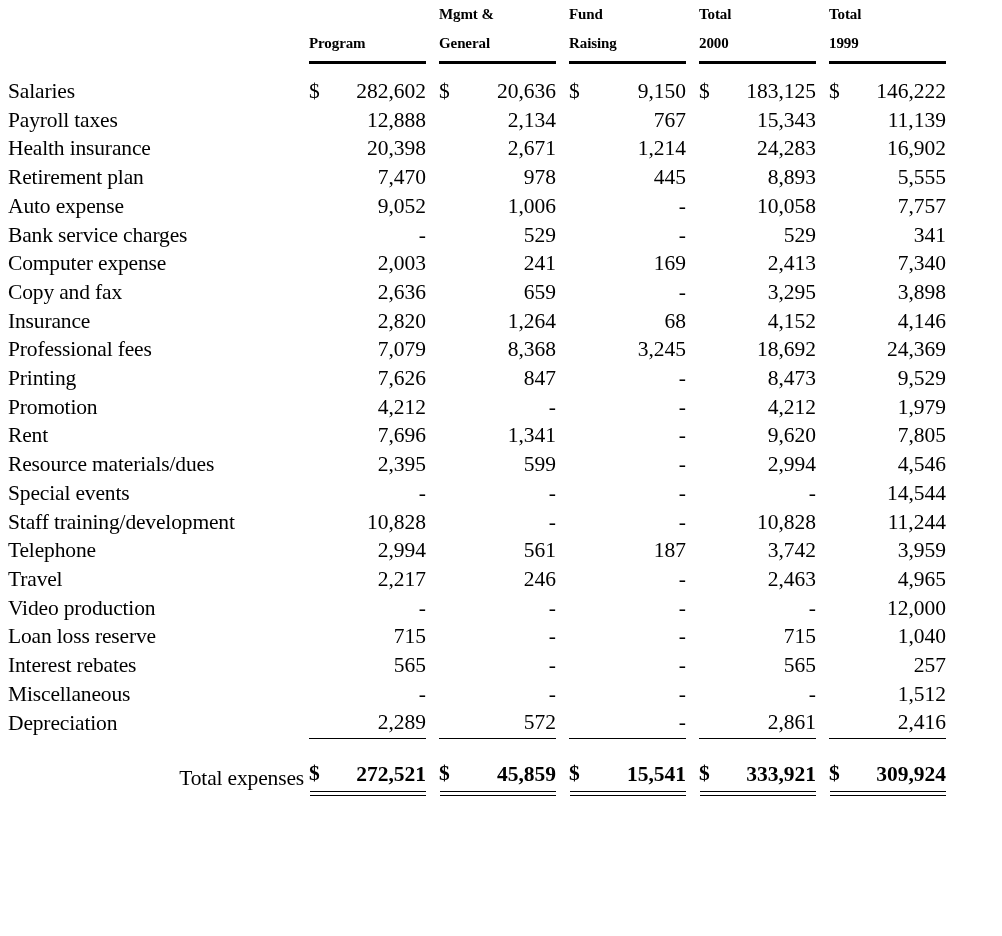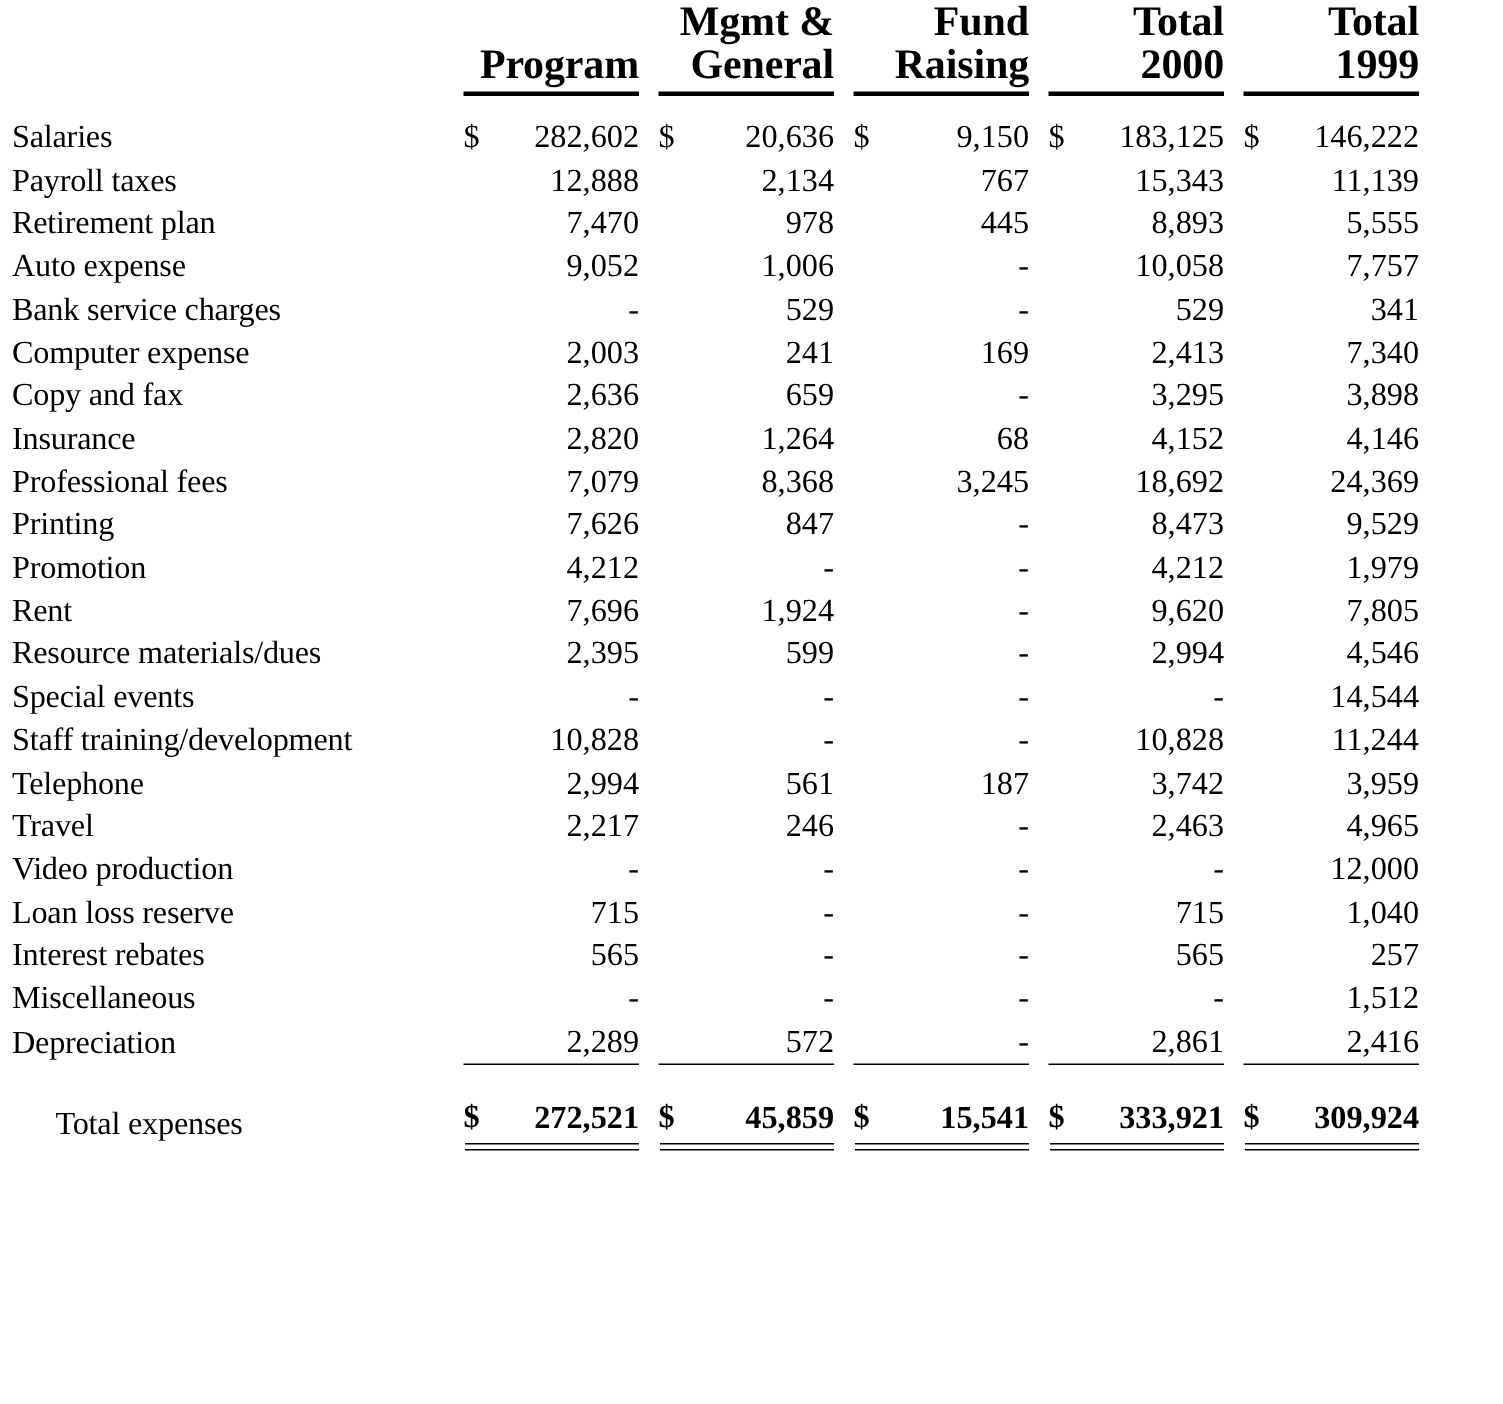--- a/index.html
+++ b/index.html
@@ -39,23 +39,23 @@
   col.c-num   { width: 130px; }
 
   
   thead td,
   thead th {
     padding: 0;
     vertical-align: bottom;
   }
   .hdr-cell {
     font-weight: bold;
-    font-size: 28px;
+    font-size: 15px;
     line-height: 29px;
-    text-align: right;
+    text-align: left;
     letter-spacing: -0.1px;
     padding: 0 9px 0 4px;
   }
   .hdr-spacer { height: 14px; }
   .hdr-rule {
     height: 0;
     border-bottom: 3.5px solid #000;
     margin: 3px 9px 0 4px;
   }
   .hdr-gap { height: 13px; }
@@ -95,21 +95,22 @@
   
   tr.spacer td { height: 17px; line-height: 17px; font-size: 1px; }
   tr.total td {
     font-weight: bold;
     font-size: 21.5px;
     line-height: 30px;
     height: 30px;
   }
   tr.total td.label {
     font-weight: normal;
-    padding-left: 37px;
+    padding-left: 62px;
+    text-align: right;
   }
   tr.total td.num .dblline {
     display: block;
     height: 3px;
     margin: 2px 0 0 4px;
     border-top: 1.6px solid #000;
     border-bottom: 1.6px solid #000;
   }
 </style>
 </head>
@@ -188,20 +189,28 @@
         </tr>
         <tr>
           <td class="label">Payroll taxes</td>
           <td class="num"><span>12,888</span></td>
           <td class="num"><span>2,134</span></td>
           <td class="num"><span>767</span></td>
           <td class="num"><span>15,343</span></td>
           <td class="num"><span>11,139</span></td>
         </tr>
         <tr>
+          <td class="label">Health insurance</td>
+          <td class="num"><span>20,398</span></td>
+          <td class="num"><span>2,671</span></td>
+          <td class="num"><span>1,214</span></td>
+          <td class="num"><span>24,283</span></td>
+          <td class="num"><span>16,902</span></td>
+        </tr>
+        <tr>
           <td class="label">Retirement plan</td>
           <td class="num"><span>7,470</span></td>
           <td class="num"><span>978</span></td>
           <td class="num"><span>445</span></td>
           <td class="num"><span>8,893</span></td>
           <td class="num"><span>5,555</span></td>
         </tr>
         <tr>
           <td class="label">Auto expense</td>
           <td class="num"><span>9,052</span></td>
@@ -262,21 +271,21 @@
           <td class="label">Promotion</td>
           <td class="num"><span>4,212</span></td>
           <td class="num"><span>-</span></td>
           <td class="num"><span>-</span></td>
           <td class="num"><span>4,212</span></td>
           <td class="num"><span>1,979</span></td>
         </tr>
         <tr>
           <td class="label">Rent</td>
           <td class="num"><span>7,696</span></td>
-          <td class="num"><span>1,924</span></td>
+          <td class="num"><span>1,341</span></td>
           <td class="num"><span>-</span></td>
           <td class="num"><span>9,620</span></td>
           <td class="num"><span>7,805</span></td>
         </tr>
         <tr>
           <td class="label">Resource materials/dues</td>
           <td class="num"><span>2,395</span></td>
           <td class="num"><span>599</span></td>
           <td class="num"><span>-</span></td>
           <td class="num"><span>2,994</span></td>

